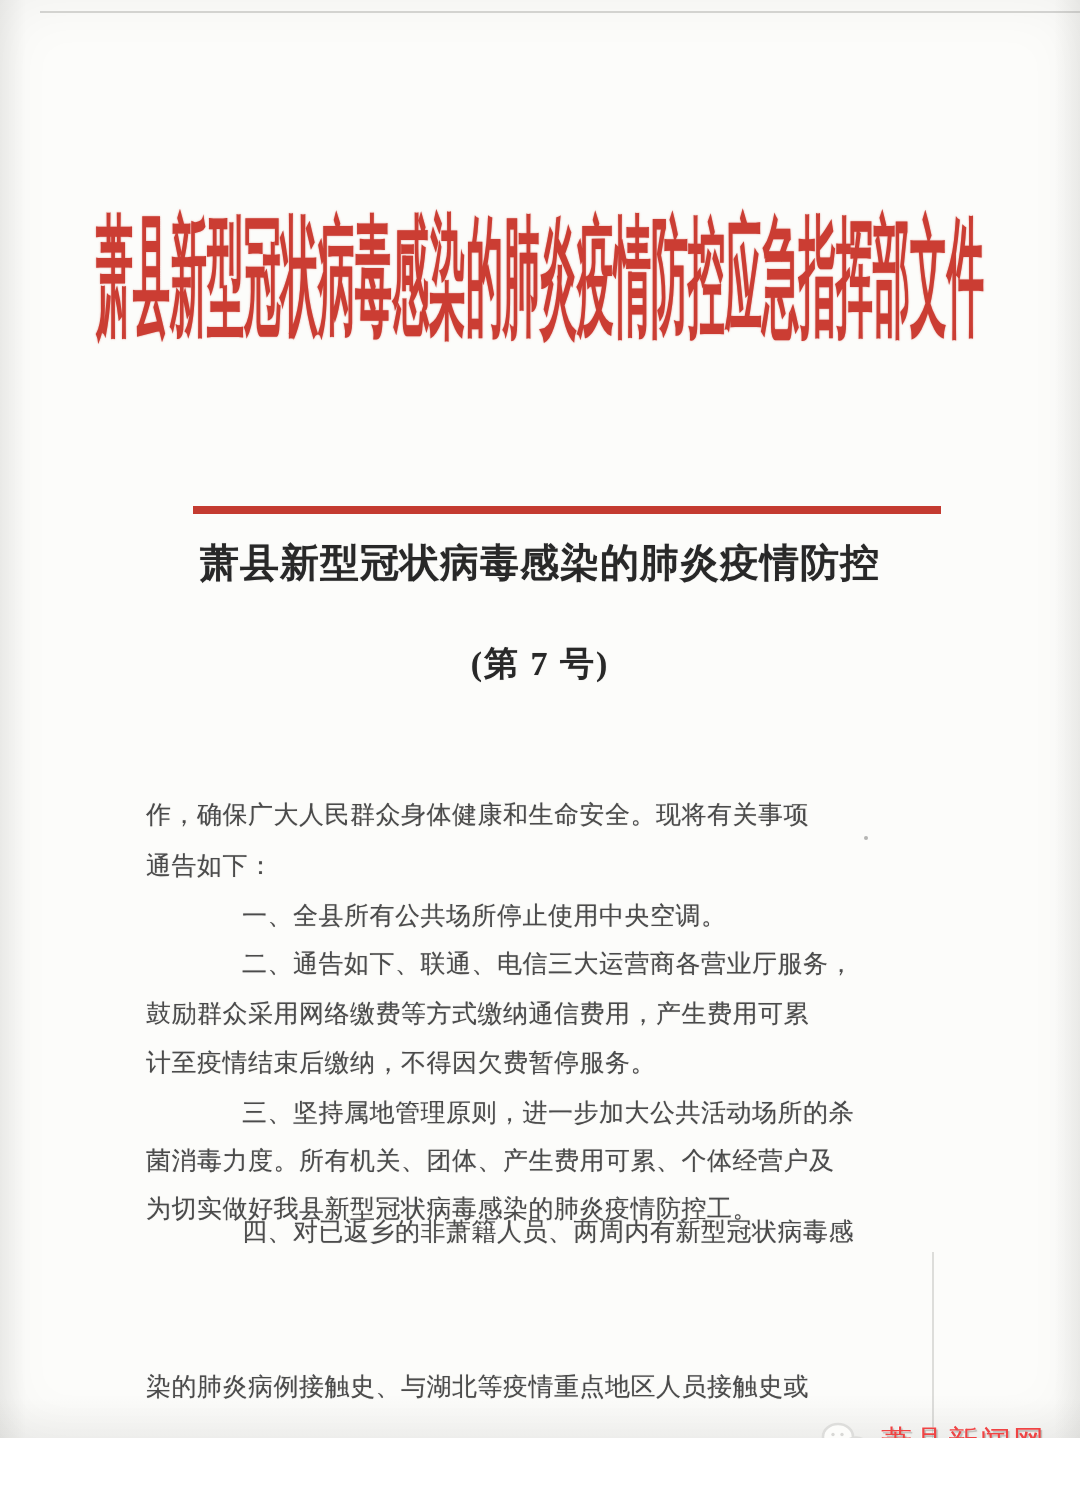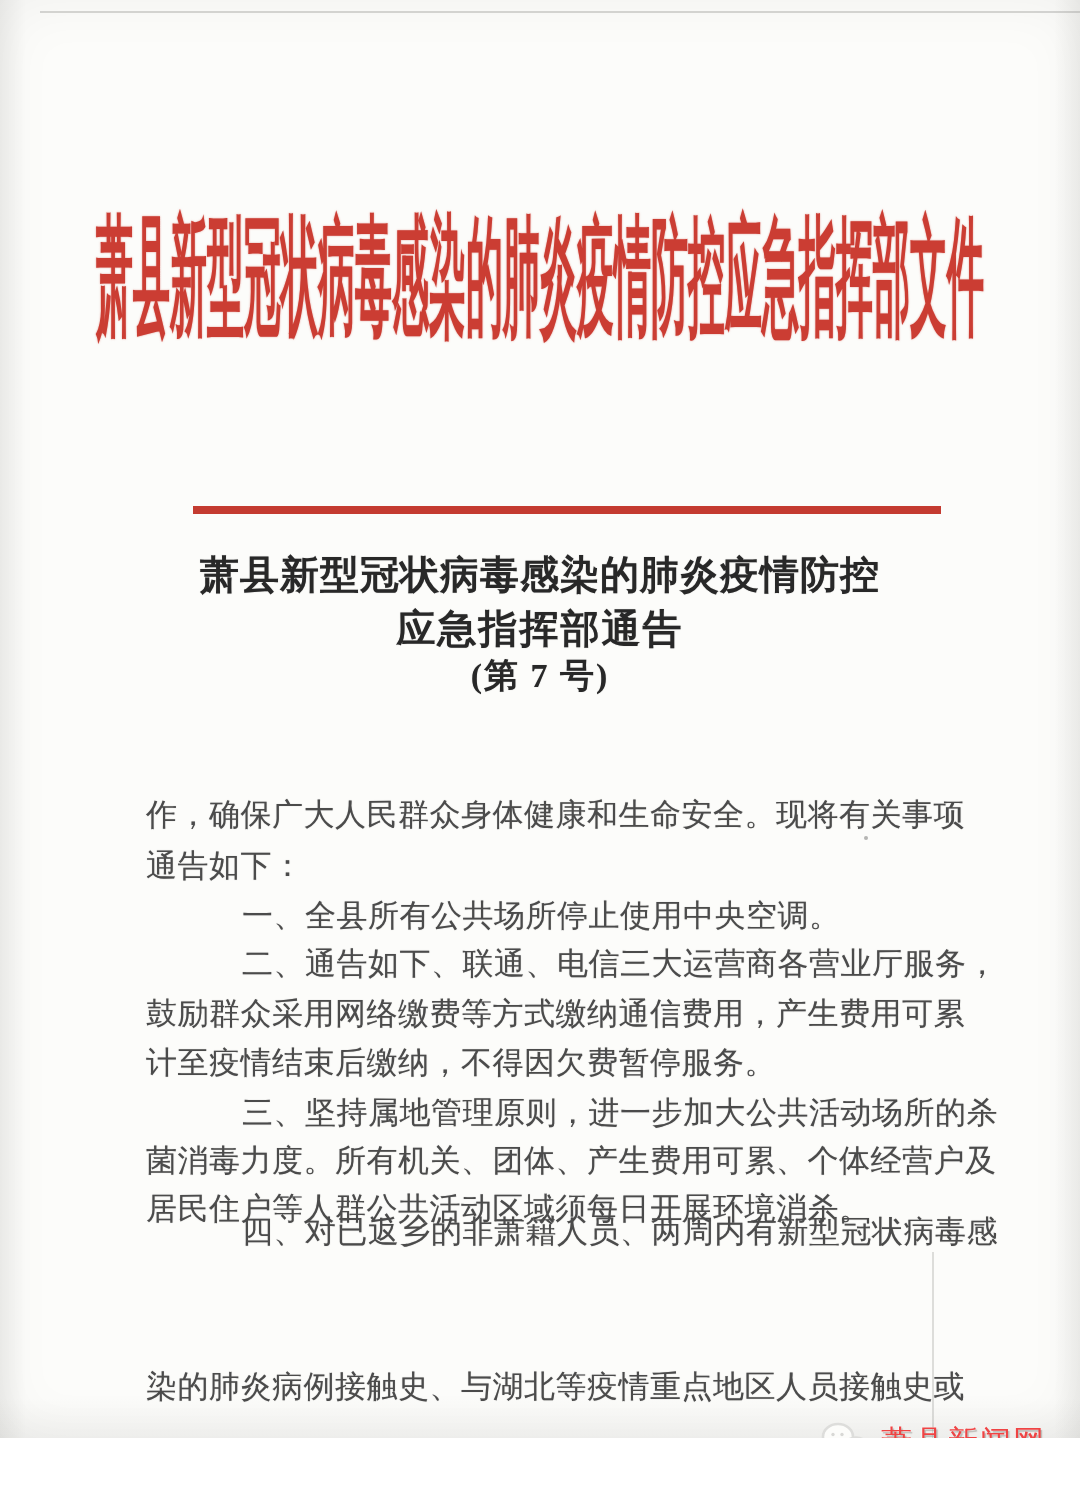--- a/index.html
+++ b/index.html
@@ -36,40 +36,40 @@
     color:#cb3d33;
     transform:scaleY(3.5);
     text-shadow:0 0 1px rgba(203,61,51,0.55);
   }
   
   .red-rule{position:absolute;top:506px;left:193px;width:748px;height:8px;background:#c43b30;}
 
   
   .doc-title{position:absolute;left:0;width:100%;text-align:center;
     font-weight:bold;color:#282828;white-space:nowrap;
-    text-shadow:0 0 1px rgba(40,40,40,0.35);margin-top:12px;}
+    text-shadow:0 0 1px rgba(40,40,40,0.35);}
   .doc-title.l1{top:536px;font-size:39px;letter-spacing:1px;}
   .doc-title.l2{top:590px;font-size:39px;letter-spacing:2px;}
   .doc-title.l3{top:641px;font-size:34px;letter-spacing:2px;}
 
   
   .overlay-banner{position:absolute;top:706px;left:0;width:1080px;height:73px;
     background:#a9b18c;overflow:hidden;}
   .banner-ghost{position:absolute;bottom:1px;left:205px;
     font-size:31px;line-height:33px;letter-spacing:1.5px;white-space:nowrap;
     color:#7d8b61;opacity:0.8;}
   .banner-title{position:absolute;top:11px;left:0;width:100%;text-align:center;
     font-family:"Liberation Sans","DejaVu Sans",sans-serif;
     font-weight:bold;font-size:43px;line-height:46px;white-space:nowrap;
     color:#fdfdf8;transform:scaleX(0.78);
     text-shadow:0 0 1px rgba(255,255,255,0.4);}
 
   
   .body-line{position:absolute;white-space:nowrap;
-    font-size:31px;line-height:40px;letter-spacing:0.5px;
+    font-size:25px;line-height:40px;letter-spacing:0.5px;
     color:#4b4b4b;text-shadow:0 0 1px rgba(75,75,75,0.4);}
   .flush{left:146px;}
   .indent{left:242px;}
 
   
   .watermark{position:absolute;top:1420px;right:34px;
     display:flex;align-items:center;gap:10px;}
   .wm-text{font-family:"Liberation Sans","DejaVu Sans",sans-serif;
     font-size:31px;letter-spacing:2px;white-space:nowrap;
     color:#ef4444;
@@ -86,33 +86,32 @@
   <div class="top-scan-line"></div>
   <div class="fold-line"></div>
   <div class="scan-tick"></div>
   <div class="scan-speck"></div>
 
   <div class="red-header">萧县新型冠状病毒感染的肺炎疫情防控应急指挥部文件</div>
 
   <div class="red-rule"></div>
 
   <div class="doc-title l1">萧县新型冠状病毒感染的肺炎疫情防控</div>
-  <div class="doc-title l2">应急指挥部通告</div>
   <div class="doc-title l3">(第 7 号)</div>
 
 
   <div class="body-line flush" style="top:795px">作，确保广大人民群众身体健康和生命安全。现将有关事项</div>
   <div class="body-line flush" style="top:846px">通告如下：</div>
   <div class="body-line indent" style="top:896px">一、全县所有公共场所停止使用中央空调。</div>
   <div class="body-line indent" style="top:944px">二、通告如下、联通、电信三大运营商各营业厅服务，</div>
   <div class="body-line flush" style="top:994px">鼓励群众采用网络缴费等方式缴纳通信费用，产生费用可累</div>
   <div class="body-line flush" style="top:1043px">计至疫情结束后缴纳，不得因欠费暂停服务。</div>
   <div class="body-line indent" style="top:1093px">三、坚持属地管理原则，进一步加大公共活动场所的杀</div>
   <div class="body-line flush" style="top:1141px">菌消毒力度。所有机关、团体、产生费用可累、个体经营户及</div>
-  <div class="body-line flush" style="top:1189px">居民住户等人群公共活动区域须每日开展环境消杀。</div>
+  <div class="body-line flush" style="top:1189px">为切实做好我县新型冠状病毒感染的肺炎疫情防控工。</div>
   <div class="body-line indent" style="top:1212px">四、对已返乡的非萧籍人员、两周内有新型冠状病毒感</div>
   <div class="body-line flush" style="top:1367px">染的肺炎病例接触史、与湖北等疫情重点地区人员接触史或</div>
 
   <div class="watermark">
     <span style="display:inline-block;line-height:0;">
       <svg width="52" height="44" viewBox="0 0 52 44" fill="none">
         <ellipse cx="19" cy="16.5" rx="15" ry="12.5" stroke="#dddddb" stroke-width="2.6" fill="#fcfcfa"></ellipse>
         <path d="M10 27 L7 34 L15 29.5" stroke="#dddddb" stroke-width="2.6" fill="#fcfcfa" stroke-linejoin="round"></path>
         <circle cx="14" cy="14.5" r="1.7" fill="#d8d8d5"></circle>
         <circle cx="23" cy="14.5" r="1.7" fill="#d8d8d5"></circle>

